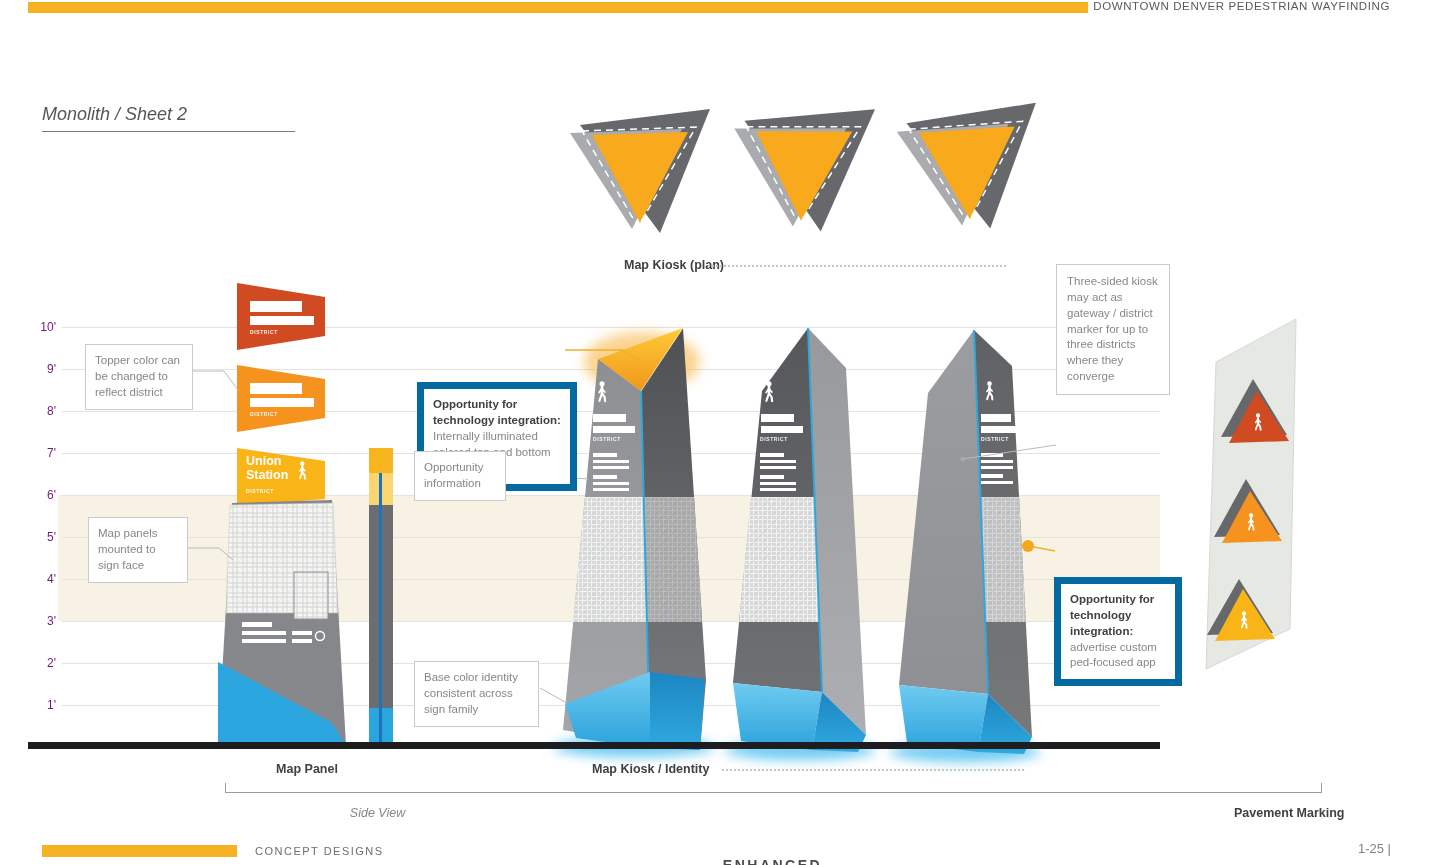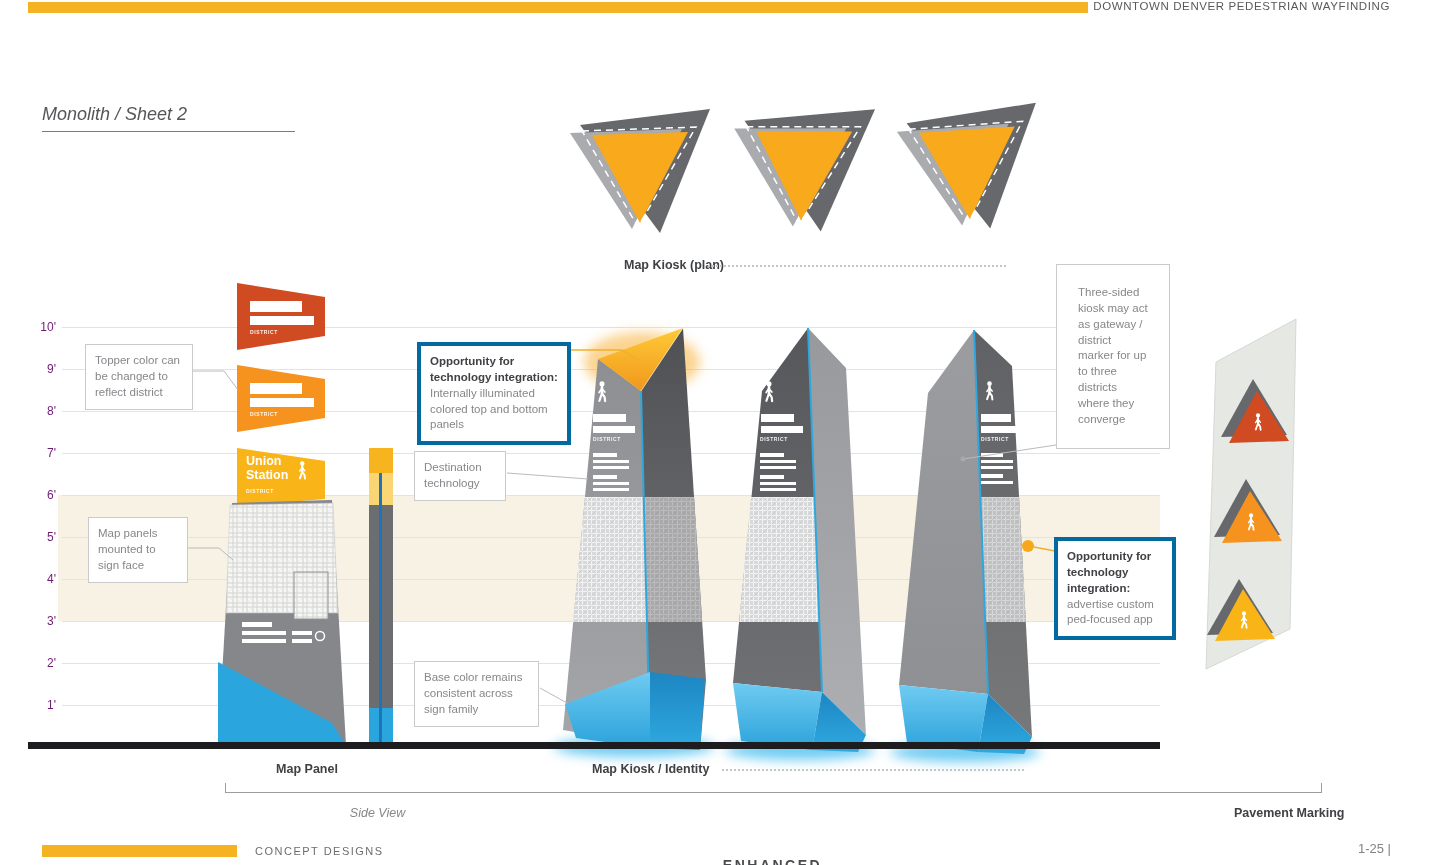--- a/index.html
+++ b/index.html
@@ -17,23 +17,23 @@
   
   .ft-label{left:28px;width:28px;text-align:right;font-size:12px;color:#701a75;}
   .gridline{left:62px;width:1098px;height:1px;background:#E4E3DF;}
   .beige-band{left:58px;top:495px;width:1102px;height:126px;background:#F8F2E5;}
   .ground-bar{left:28px;top:742px;width:1132px;height:7px;background:#1D1D1F;}
   
   .art{left:0;top:0;}
   
   .callout{background:#fff;border:1px solid #C9CACB;padding:8px 9px;font-size:11.5px;
            color:#85878A;line-height:1.38;}
-  .callout.yellow{border:4px solid #0369a1;}
+  .callout.yellow{border:7px solid #0369a1;margin-top:40px;}
   .callout b{display:block;color:#3F4144;}
-  .callout p{margin:12px;}
+  .callout p{margin:1px;}
   .callout p + p{margin-top:26px;}
   
   .tiny-district{font-size:5px;font-weight:bold;letter-spacing:.6px;color:rgba(255,255,255,.92);}
   .union{left:246px;top:455px;width:64px;font-size:12.5px;font-weight:bold;color:#fff;line-height:1.1;}
   
   .lbl-bold{font-weight:bold;font-size:12.5px;color:#3F4144;margin-left:32px;}
   .lbl-italic{font-style:italic;font-size:12.5px;color:#85878A;margin-top:44px;}
   .plan-label{left:592px;top:258px;}
   .dotted{height:0;border-top:2px dotted #C4C4C2;}
   .bracket{left:225px;top:783px;width:1095px;height:9px;border-left:1px solid #9B9DA0;
@@ -287,22 +287,22 @@
   <div class="abs tiny-district" style="left:593px;top:436px">DISTRICT</div>
   <div class="abs tiny-district" style="left:760px;top:436px">DISTRICT</div>
   <div class="abs tiny-district" style="left:981px;top:436px">DISTRICT</div>
 
   <div class="abs callout" style="left:88px;top:517px;width:80px">Map panels mounted to sign face</div>
   <div class="abs callout" style="left:85px;top:344px;width:88px">Topper color can be changed to reflect district</div>
   <div class="abs callout yellow" style="left:417px;top:342px;width:128px">
     <b>Opportunity for technology integration:</b>
     <span>Internally illuminated colored top and bottom panels</span>
   </div>
-  <div class="abs callout" style="left:414px;top:451px;width:72px">Destination technology</div>
-  <div class="abs callout" style="left:414px;top:661px;width:105px">Base color remains consistent across sign family</div>
+  <div class="abs callout" style="left:414px;top:451px;width:72px">Opportunity information</div>
+  <div class="abs callout" style="left:414px;top:661px;width:105px">Base color identity consistent across sign family</div>
   <div class="abs callout" style="left:1056px;top:264px;width:94px">
     <p>Three-sided kiosk may act as gateway / district marker for up to three districts where they converge</p>
   </div>
   <div class="abs callout yellow" style="left:1054px;top:537px;width:96px">
     <b>Opportunity for technology integration:</b>
     <span>advertise custom ped-focused app</span>
   </div>
 
   <div class="abs lbl-bold" style="left:225px;top:762px;width:100px;text-align:center">Map Panel</div>
   <div class="abs lbl-italic" style="left:340px;top:762px;width:75px;text-align:center">Side View</div>

